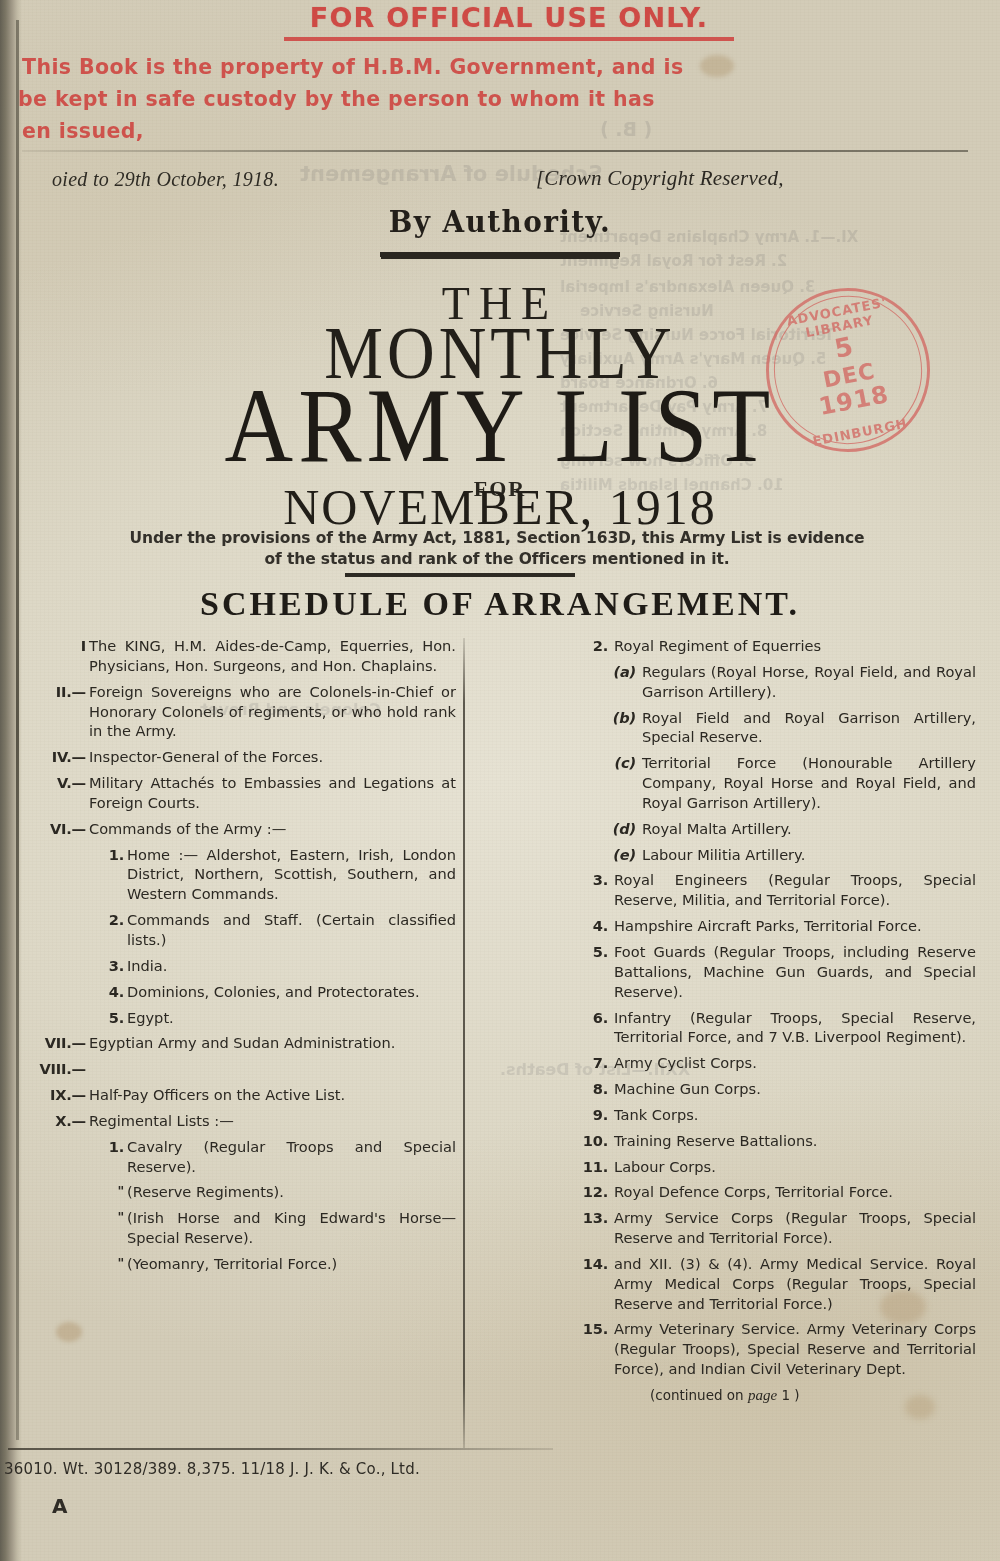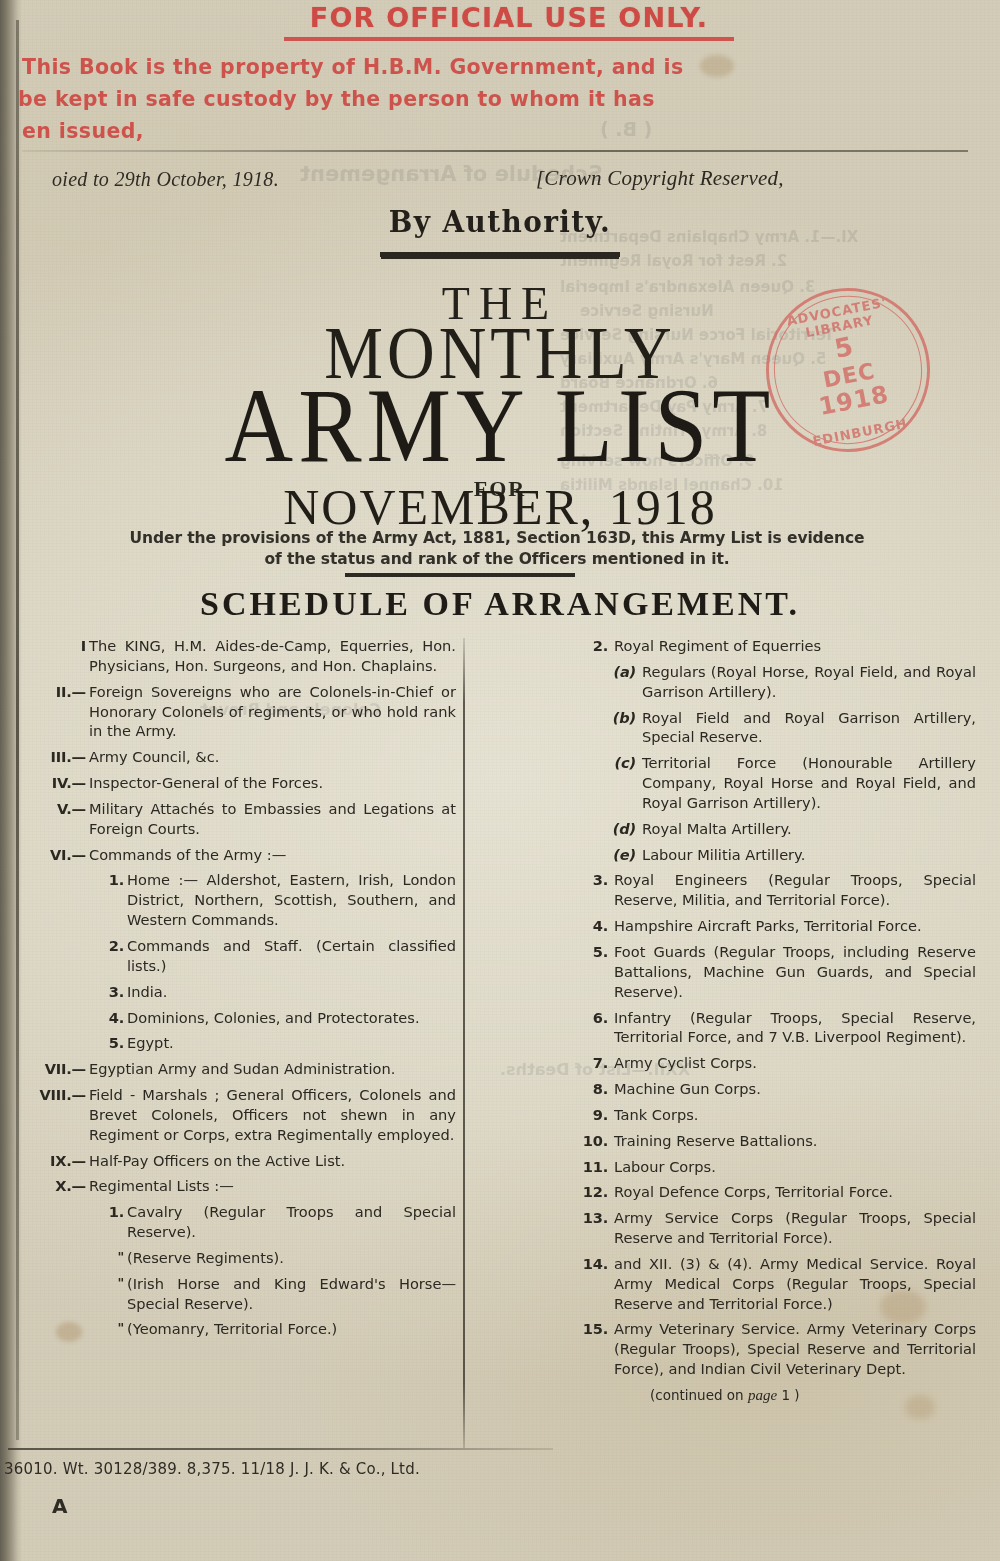--- a/index.html
+++ b/index.html
@@ -293,24 +293,20 @@
     <div class="col" id="colL">
         <div class="entry">
           <div class="num">I</div>
           <div class="txt">The KING, H.M. Aides-de-Camp, Equerries, Hon. Physicians, Hon. Surgeons, and Hon. Chaplains.</div>
         </div>
         <div class="entry">
           <div class="num">II.—</div>
           <div class="txt">Foreign Sovereigns who are Colonels-in-Chief or Honorary Colonels of regiments, or who hold rank in the Army.</div>
         </div>
         <div class="entry">
-          <div class="num">III.—</div>
-          <div class="txt">Army Council, &amp;c.</div>
-        </div>
-        <div class="entry">
           <div class="num">IV.—</div>
           <div class="txt">Inspector-General of the Forces.</div>
         </div>
         <div class="entry">
           <div class="num">V.—</div>
           <div class="txt">Military Attachés to Embassies and Legations at Foreign Courts.</div>
         </div>
         <div class="entry">
           <div class="num">VI.—</div>
           <div class="txt">Commands of the Army :—</div>
@@ -334,21 +330,20 @@
         <div class="entry sub">
           <div class="num">5.</div>
           <div class="txt">Egypt.</div>
         </div>
         <div class="entry">
           <div class="num">VII.—</div>
           <div class="txt">Egyptian Army and Sudan Administration.</div>
         </div>
         <div class="entry">
           <div class="num">VIII.—</div>
-          <div class="txt">Field - Marshals ;   General Officers, Colonels and Brevet Colonels, Officers not shewn in any Regiment or Corps, extra Regimentally employed.</div>
         </div>
         <div class="entry">
           <div class="num">IX.—</div>
           <div class="txt">Half-Pay Officers on the Active List.</div>
         </div>
         <div class="entry">
           <div class="num">X.—</div>
           <div class="txt">Regimental Lists :—</div>
         </div>
         <div class="entry sub">

